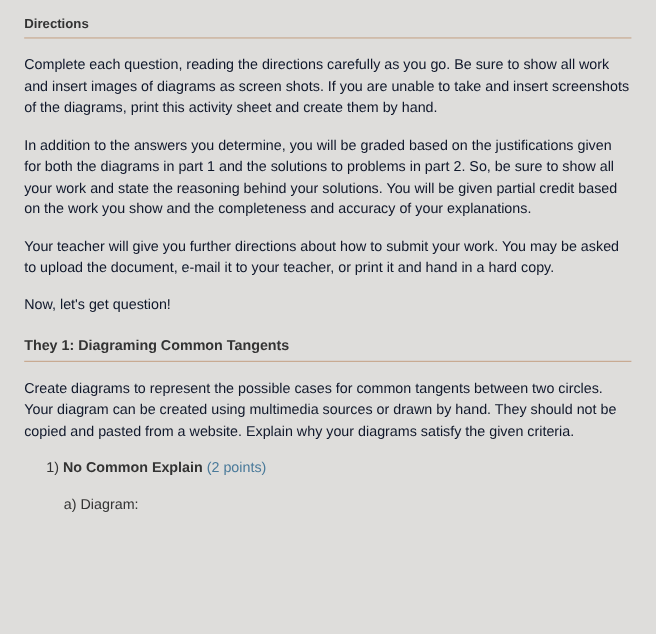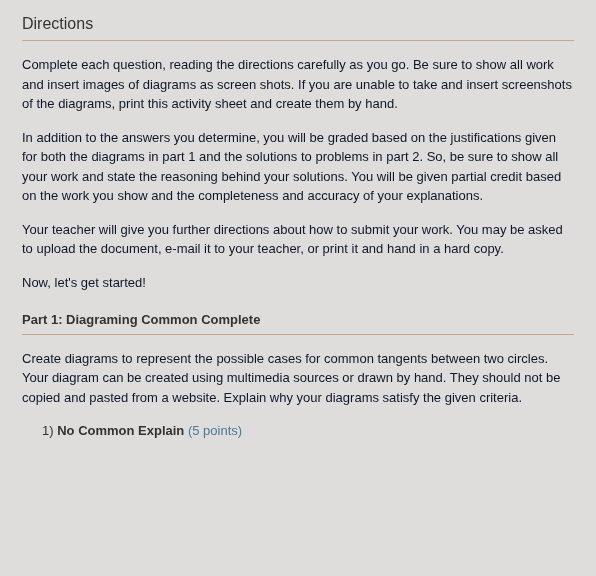--- a/index.html
+++ b/index.html
@@ -7,22 +7,22 @@
       width: 596px;
       height: 576px;
       background: #dedddb;
       padding: 12px 22px;
       font-family: Arial, Helvetica, sans-serif;
       font-size: 13px;
       line-height: 1.5;
       color: #333;
     }
     h2 {
-      font-size: 16px;
-      font-weight: normal;
+      font-size: 12px;
+      font-weight: bold;
       color: #333;
       margin-bottom: 4px;
     }
     .hr {
       height: 1px;
       background: #c6a58a;
       margin-bottom: 14px;
     }
     p {
       margin-bottom: 14px;
@@ -51,26 +51,32 @@
   </style>
 </head>
 <body>
 
 <h2>Directions</h2>
 <div class="hr"></div>
 
 <p>Complete each question, reading the directions carefully as you go. Be sure to show all work and insert images of diagrams as screen shots. If you are unable to take and insert screenshots of the diagrams, print this activity sheet and create them by hand.</p>
 <p>In addition to the answers you determine, you will be graded based on the justifications given for both the diagrams in part 1 and the solutions to problems in part 2. So, be sure to show all your work and state the reasoning behind your solutions. You will be given partial credit based on the work you show and the completeness and accuracy of your explanations.</p>
 <p>Your teacher will give you further directions about how to submit your work. You may be asked to upload the document, e-mail it to your teacher, or print it and hand in a hard copy.</p>
-<p>Now, let's get started!</p>
+<p>Now, let's get question!</p>
 
-<h3>Part 1: Diagraming Common Complete</h3>
+<h3>They 1: Diagraming Common Tangents</h3>
 <div class="hr"></div>
 
 <p>Create diagrams to represent the possible cases for common tangents between two circles. Your diagram can be created using multimedia sources or drawn by hand. They should not be copied and pasted from a website. Explain why your diagrams satisfy the given criteria.</p>
 
 <ol class="q">
   <li>
     <span class="num">1)</span>
     <b>No Common Explain</b>
-    <span class="points">(5 points)</span>
+    <span class="points">(2 points)</span>
+    <ol class="sub">
+      <li>
+        <span>a)</span>
+        <span>Diagram:</span>
+      </li>
+    </ol>
   </li>
 </ol>
 
 </body></html>

